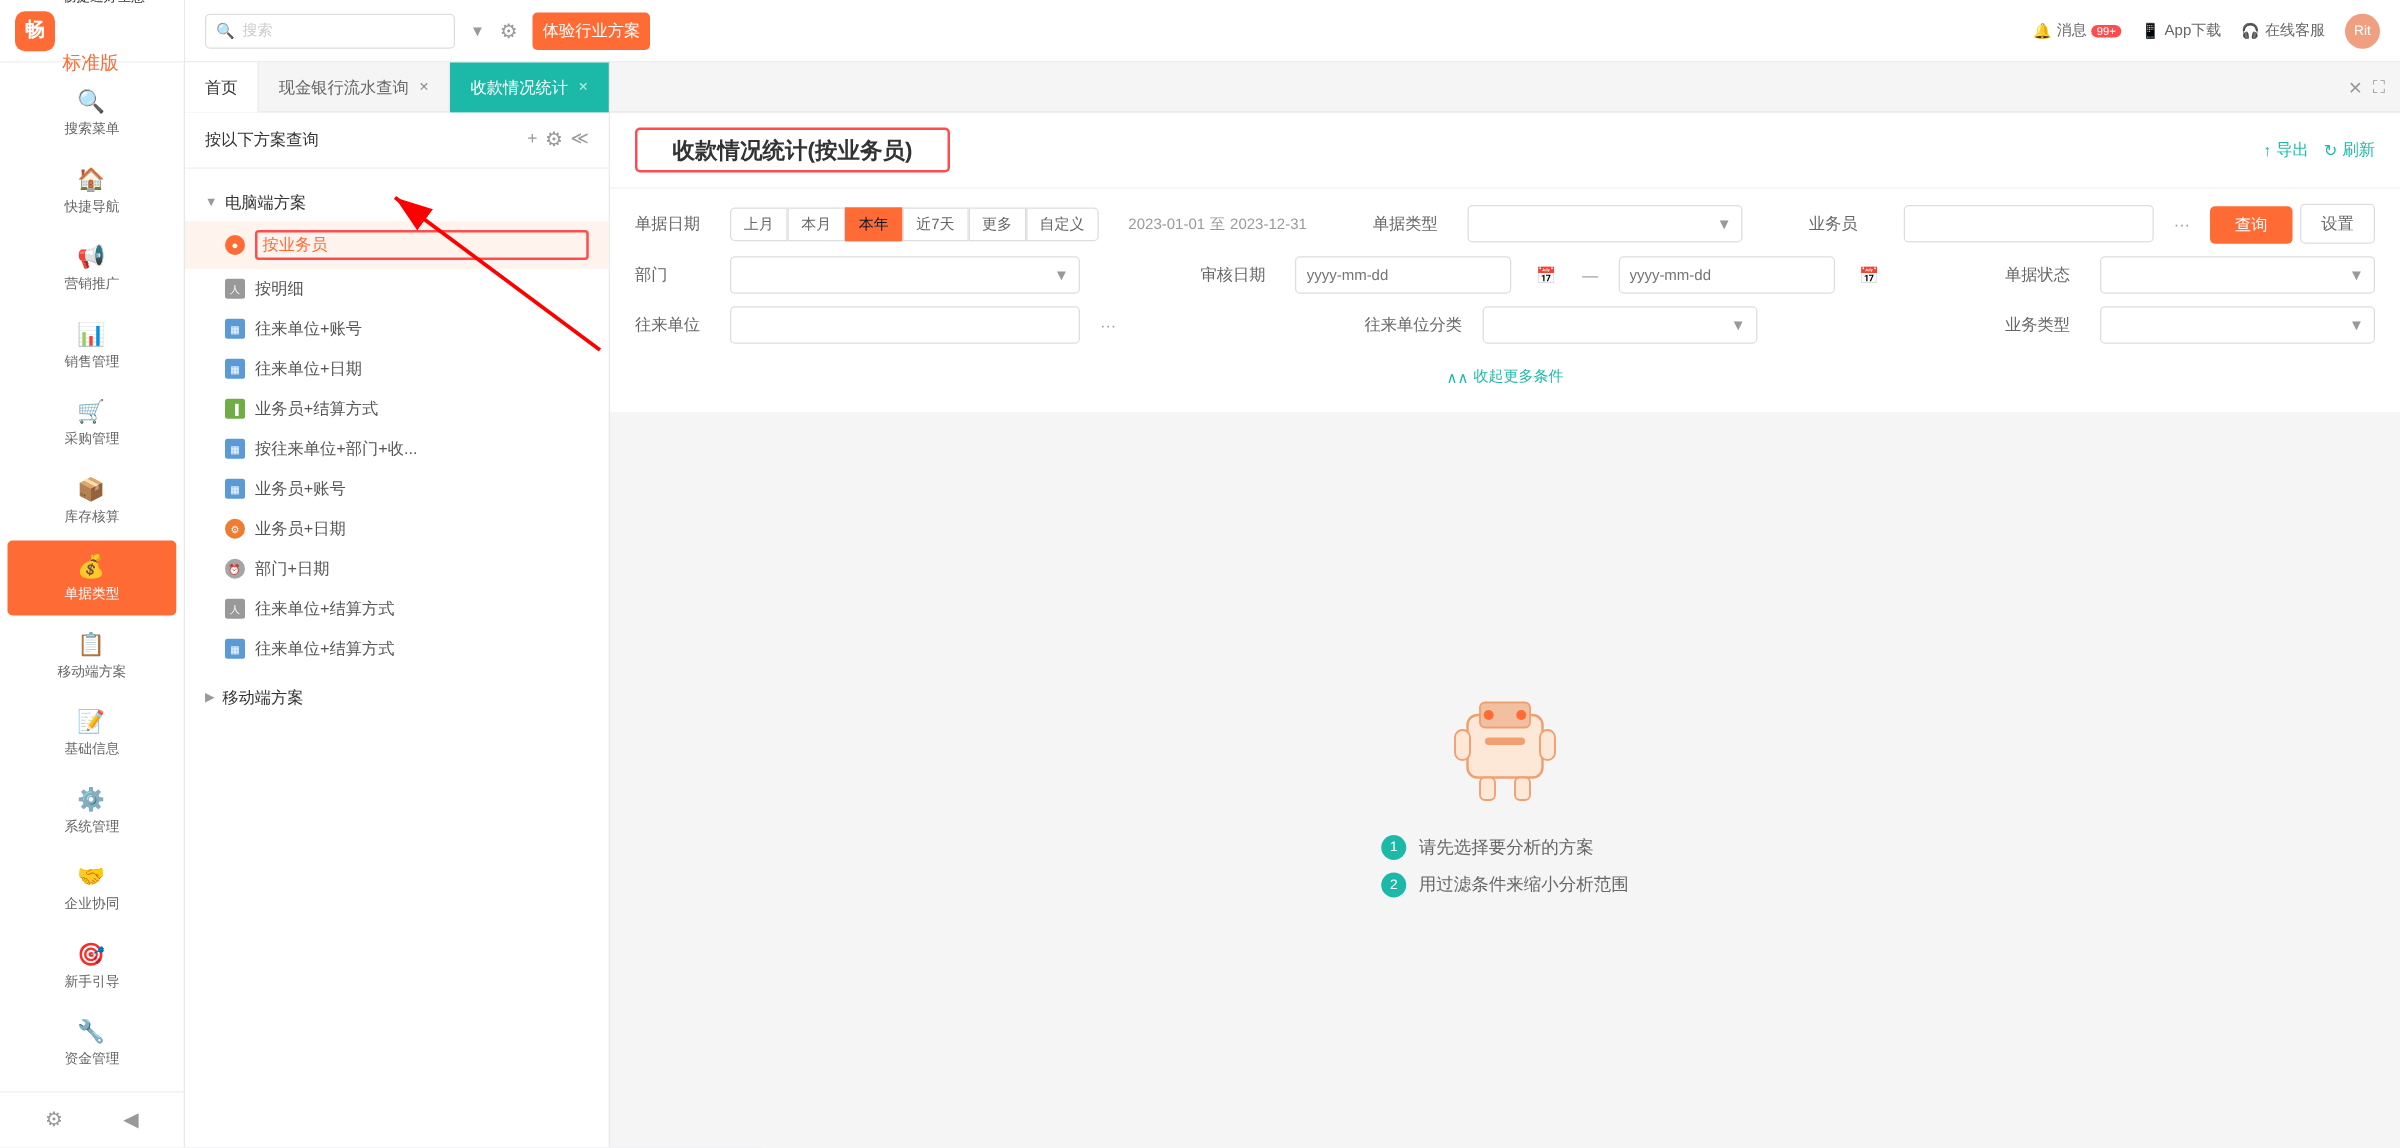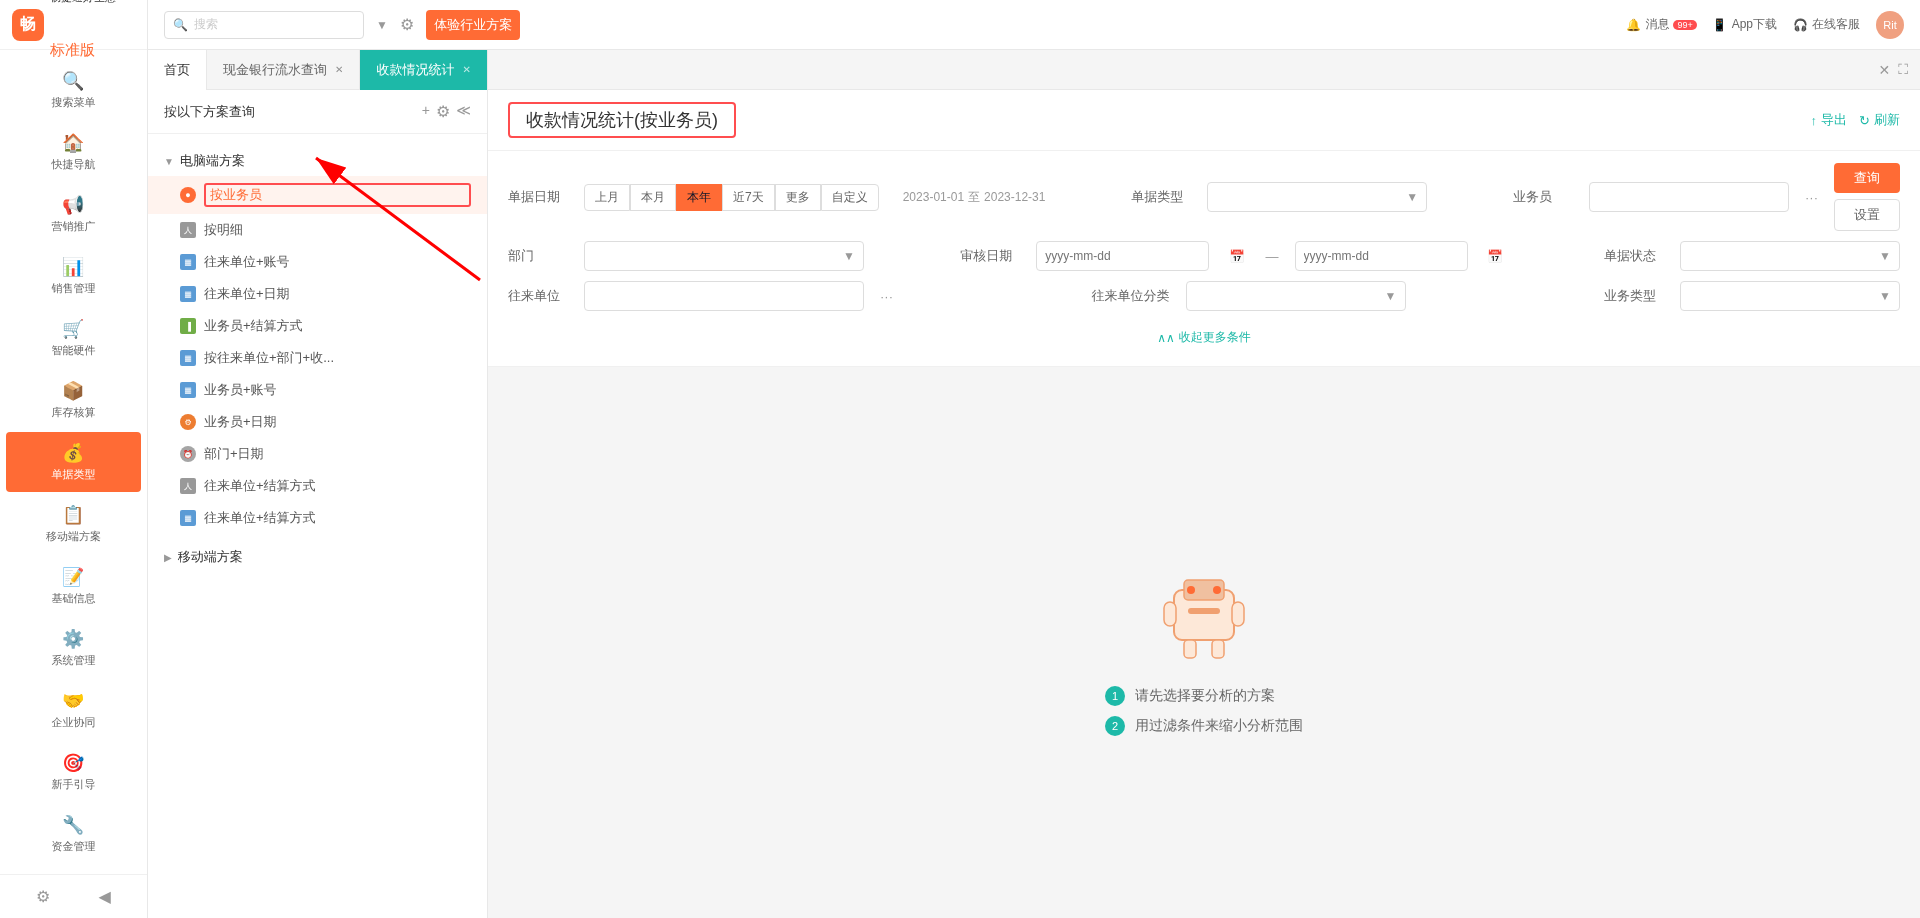--- a/index.html
+++ b/index.html
@@ -72,21 +72,21 @@
     .scheme-item-label { flex: 1; }
 
     .mobile-group { padding: 4px 0; }
     .mobile-group-header { display: flex; align-items: center; padding: 6px 16px; cursor: pointer; color: #333; font-size: 13px; }
 
     
     .right-panel { flex: 1; display: flex; flex-direction: column; overflow: hidden; }
 
     
     .page-header { background: #fff; padding: 12px 20px; display: flex; align-items: center; border-bottom: 1px solid #f0f0f0; }
-    .page-title { font-size: 18px; font-weight: 400; color: #333; border: 2px solid #ff4d4f; padding: 4px 16px; border-radius: 4px; text-align: center; }
+    .page-title { font-size: 18px; font-weight: 700; color: #333; border: 2px solid #ff4d4f; padding: 4px 28px; border-radius: 4px; text-align: center; }
     .page-header-actions { margin-left: auto; display: flex; gap: 12px; }
     .action-btn { display: flex; align-items: center; gap: 4px; color: #1db9a8; cursor: pointer; font-size: 13px; }
 
     
     .filter-area { background: #fff; padding: 12px 20px; border-bottom: 1px solid #f0f0f0; }
     .filter-row { display: flex; align-items: center; margin-bottom: 10px; gap: 16px; flex-wrap: wrap; }
     .filter-label { color: #666; font-size: 13px; white-space: nowrap; min-width: 60px; }
     .filter-date-btns { display: flex; gap: 0; }
     .date-btn { padding: 4px 10px; border: 1px solid #ddd; background: #fff; cursor: pointer; font-size: 12px; color: #666; }
     .date-btn:first-child { border-radius: 4px 0 0 4px; }
@@ -96,21 +96,21 @@
     .filter-select { height: 30px; border: 1px solid #ddd; border-radius: 4px; padding: 0 8px; font-size: 12px; color: #333; min-width: 200px; display: flex; align-items: center; justify-content: space-between; cursor: pointer; }
     .filter-select .placeholder { color: #999; }
     .filter-select-arrow { color: #999; }
     .filter-input { height: 30px; border: 1px solid #ddd; border-radius: 4px; padding: 0 8px; font-size: 12px; color: #a21caf; min-width: 150px; }
     .filter-dash { color: #999; }
     .filter-dots { color: #999; cursor: pointer; }
 
     .query-btn { background: #ff6b35; color: white; border: none; padding: 6px 20px; border-radius: 4px; cursor: pointer; font-size: 13px; }
     .settings-btn { background: #fff; color: #666; border: 1px solid #ddd; padding: 6px 16px; border-radius: 4px; cursor: pointer; font-size: 13px; }
 
-    .filter-actions { display: flex; flex-direction: column; gap: 6px; margin-left: auto; }
+    .filter-actions { display: flex; gap: 6px; margin-left: auto; align-items: flex-end; }
 
     .collapse-bar { display: flex; align-items: center; justify-content: center; padding: 8px; color: #1db9a8; cursor: pointer; font-size: 12px; gap: 4px; }
 
     
     .empty-state { flex: 1; display: flex; align-items: center; justify-content: center; flex-direction: column; gap: 16px; padding: 40px; }
     .empty-steps { display: flex; flex-direction: column; gap: 10px; }
     .empty-step { display: flex; align-items: center; gap: 10px; font-size: 14px; color: #666; }
     .step-num { width: 20px; height: 20px; border-radius: 50%; background: #1db9a8; color: white; font-size: 11px; display: flex; align-items: center; justify-content: center; flex-shrink: 0; }
 
     
@@ -143,21 +143,21 @@
       <div class="nav-item">
         <span class="nav-icon">📢</span>
         <span class="nav-label">营销推广</span>
       </div>
       <div class="nav-item">
         <span class="nav-icon">📊</span>
         <span class="nav-label">销售管理</span>
       </div>
       <div class="nav-item">
         <span class="nav-icon">🛒</span>
-        <span class="nav-label">智能硬件</span>
+        <span class="nav-label">采购管理</span>
       </div>
       <div class="nav-item">
         <span class="nav-icon">📦</span>
         <span class="nav-label">库存核算</span>
       </div>
       <div class="nav-item active">
         <span class="nav-icon">💰</span>
         <span class="nav-label">单据类型</span>
       </div>
       <div class="nav-item">

